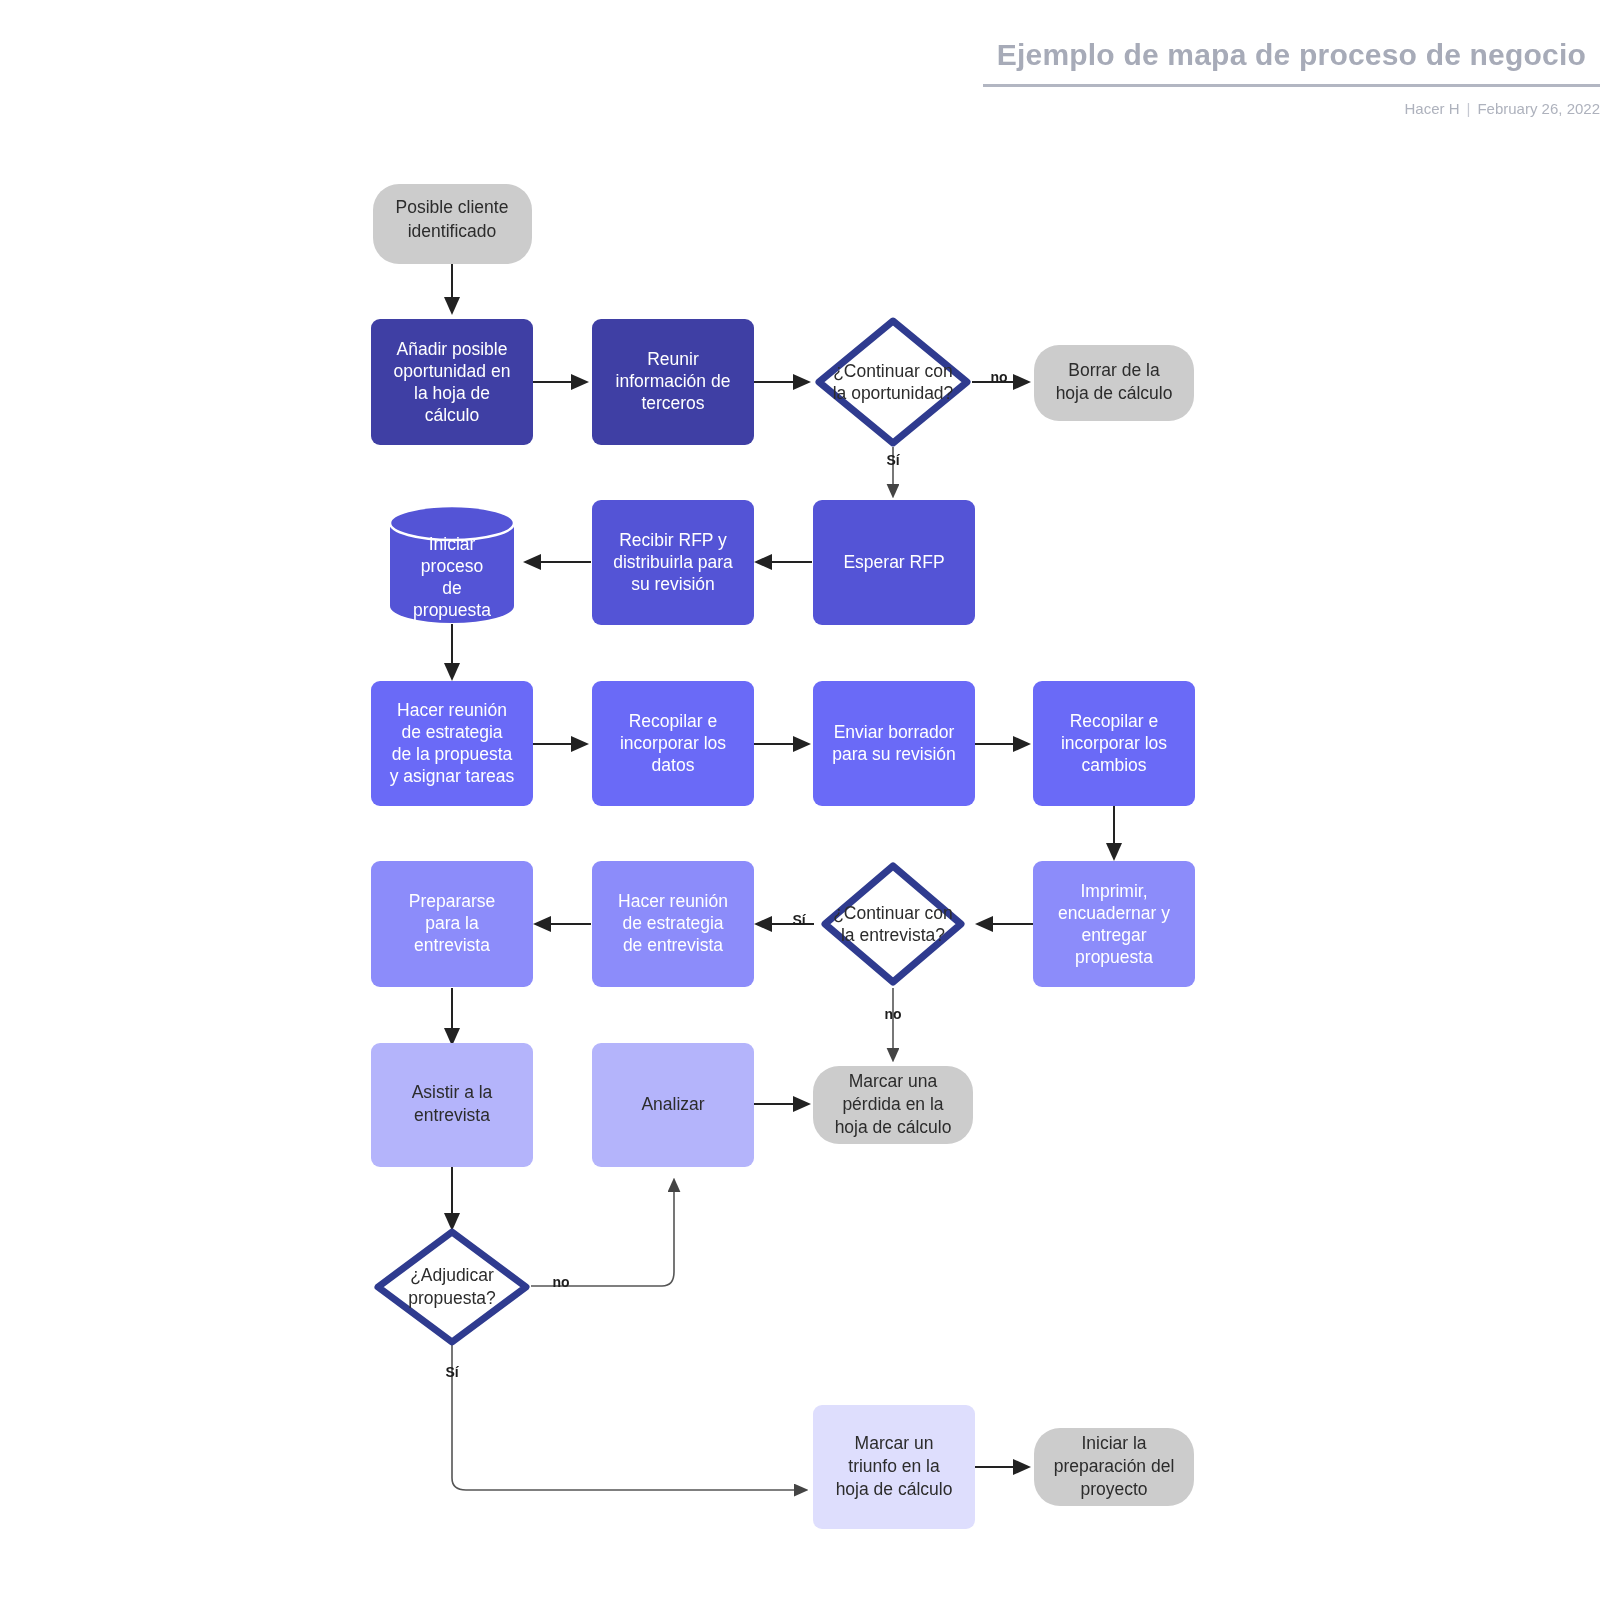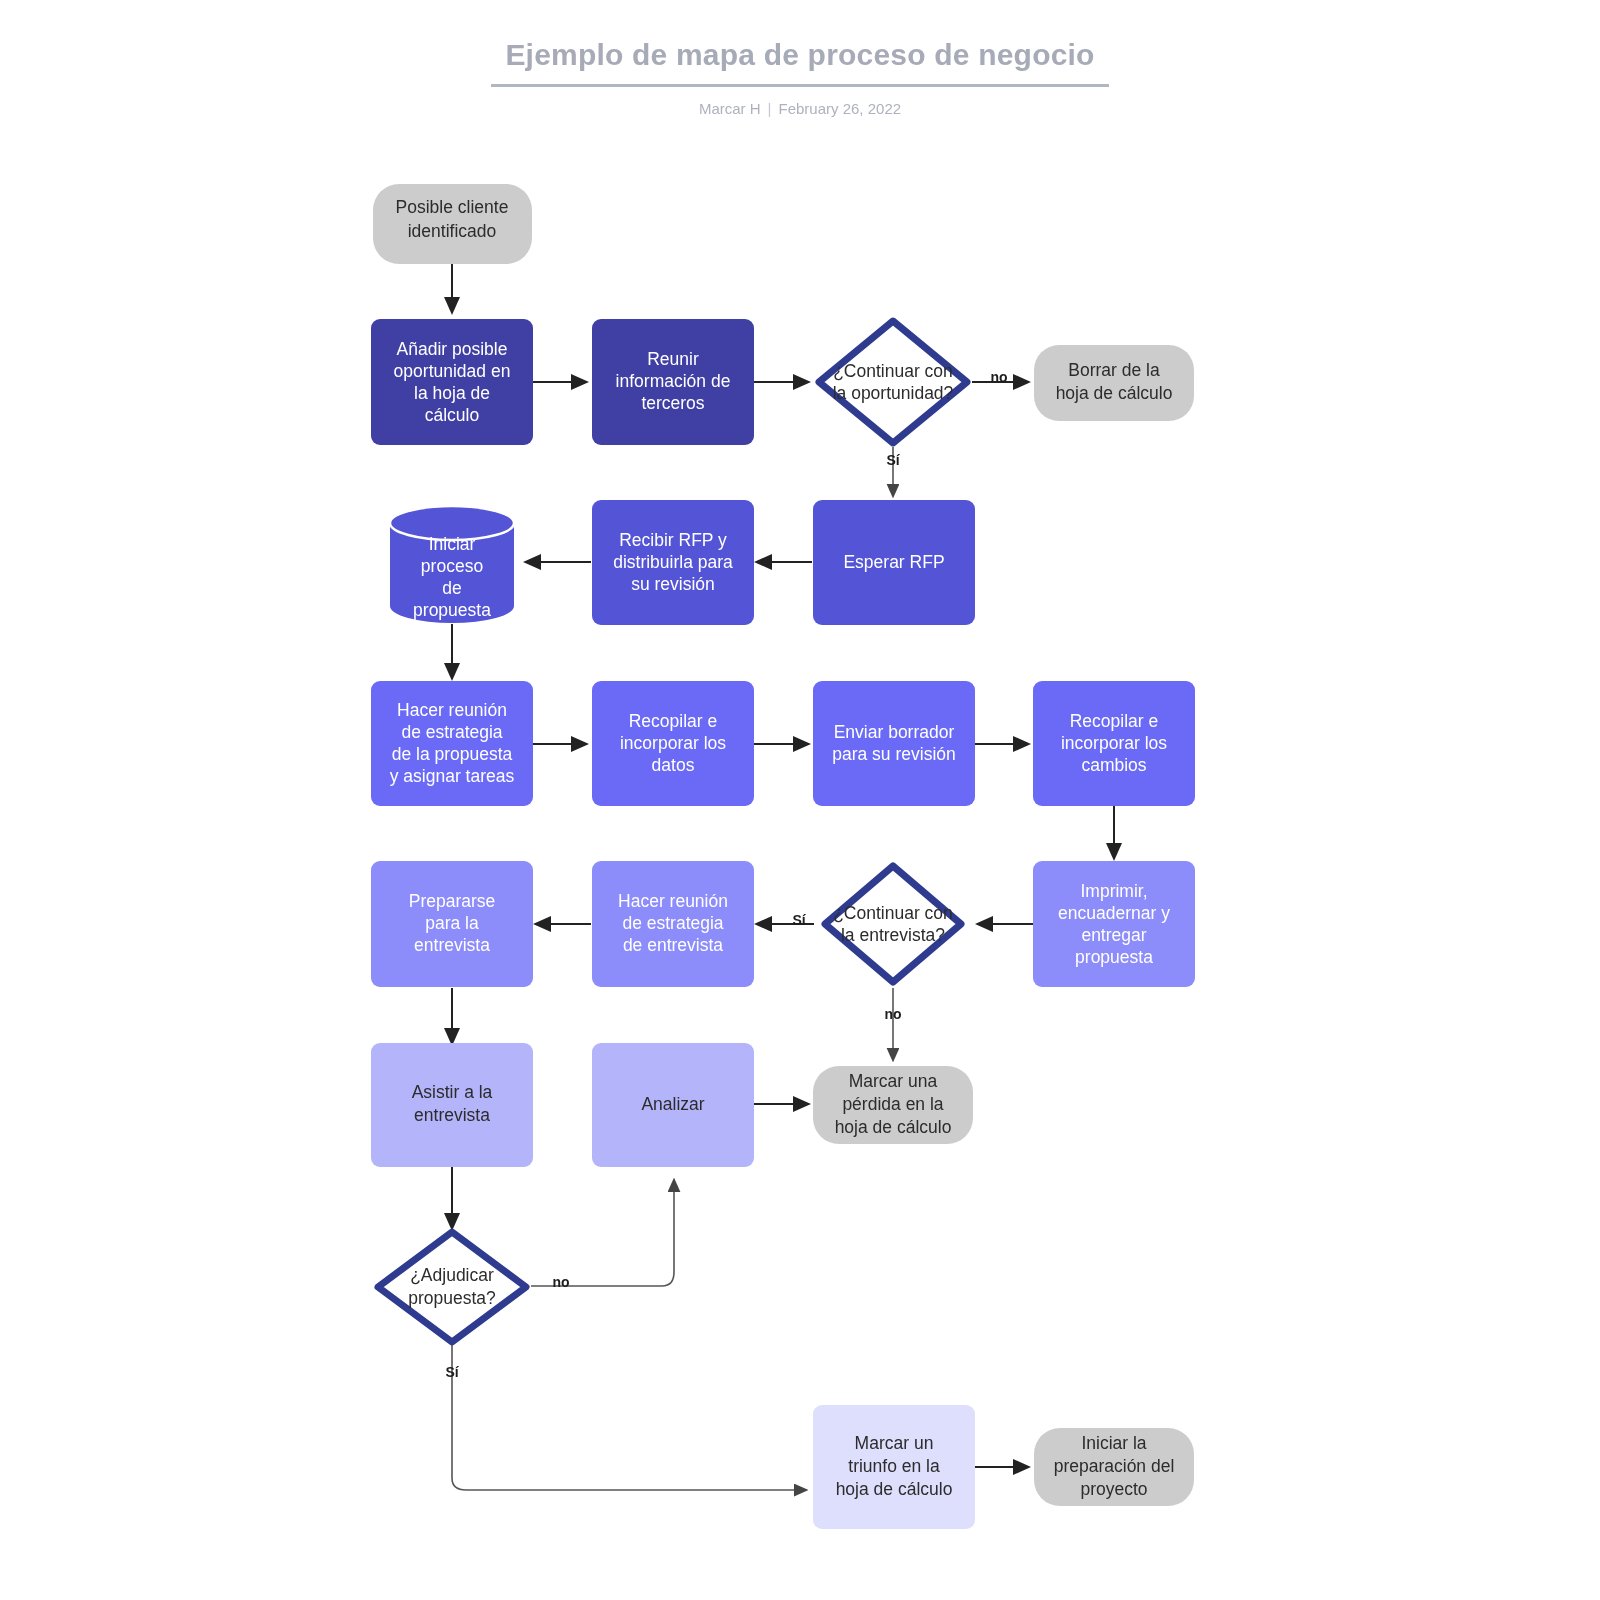--- a/index.html
+++ b/index.html
@@ -20,21 +20,21 @@
     height: 1600px;
     background: #ffffff;
   }
 
   
   .header {
     position: absolute;
     top: 36px;
     left: 0;
     width: 1600px;
-    text-align: center;
+    text-align: right;
   }
   .doc-title {
     font-size: 30px;
     font-weight: bold;
     color: #a7abb8;
     letter-spacing: 0.2px;
     line-height: 38px;
     display: inline-block;
     padding: 0 14px 10px 14px;
     border-bottom: 3px solid #b2b6c2;
@@ -91,21 +91,21 @@
   }
 </style>
 </head>
 <body>
 
 <div id="page">
 
   <div class="header">
     <div class="doc-title">Ejemplo de mapa de proceso de negocio</div>
     <div class="doc-sub">
-      <span>Marcar H</span><span class="sep">|</span><span>February 26, 2022</span>
+      <span>Hacer H</span><span class="sep">|</span><span>February 26, 2022</span>
     </div>
   </div>
 
   <svg id="flow" viewBox="0 0 1600 1600">
     <defs>
       <marker id="arrow" markerWidth="9" markerHeight="9" refX="7.5" refY="4" orient="auto" markerUnits="strokeWidth">
         <path d="M0,0 L9,4 L0,8 z" fill="#222222"></path>
       </marker>
       <marker id="arrowthin" markerWidth="9" markerHeight="9" refX="7.5" refY="4" orient="auto" markerUnits="strokeWidth">
         <path d="M0,0 L9,4 L0,8 z" fill="#444444"></path>

